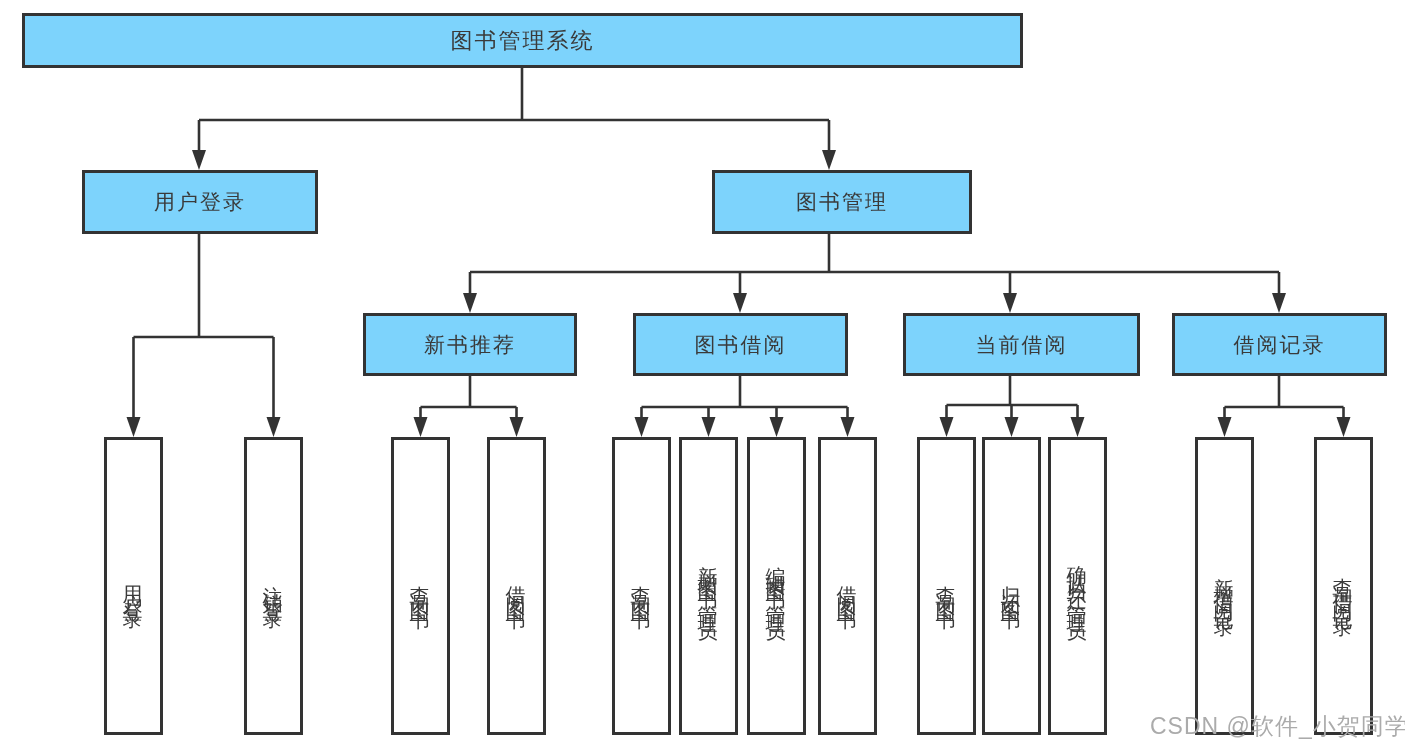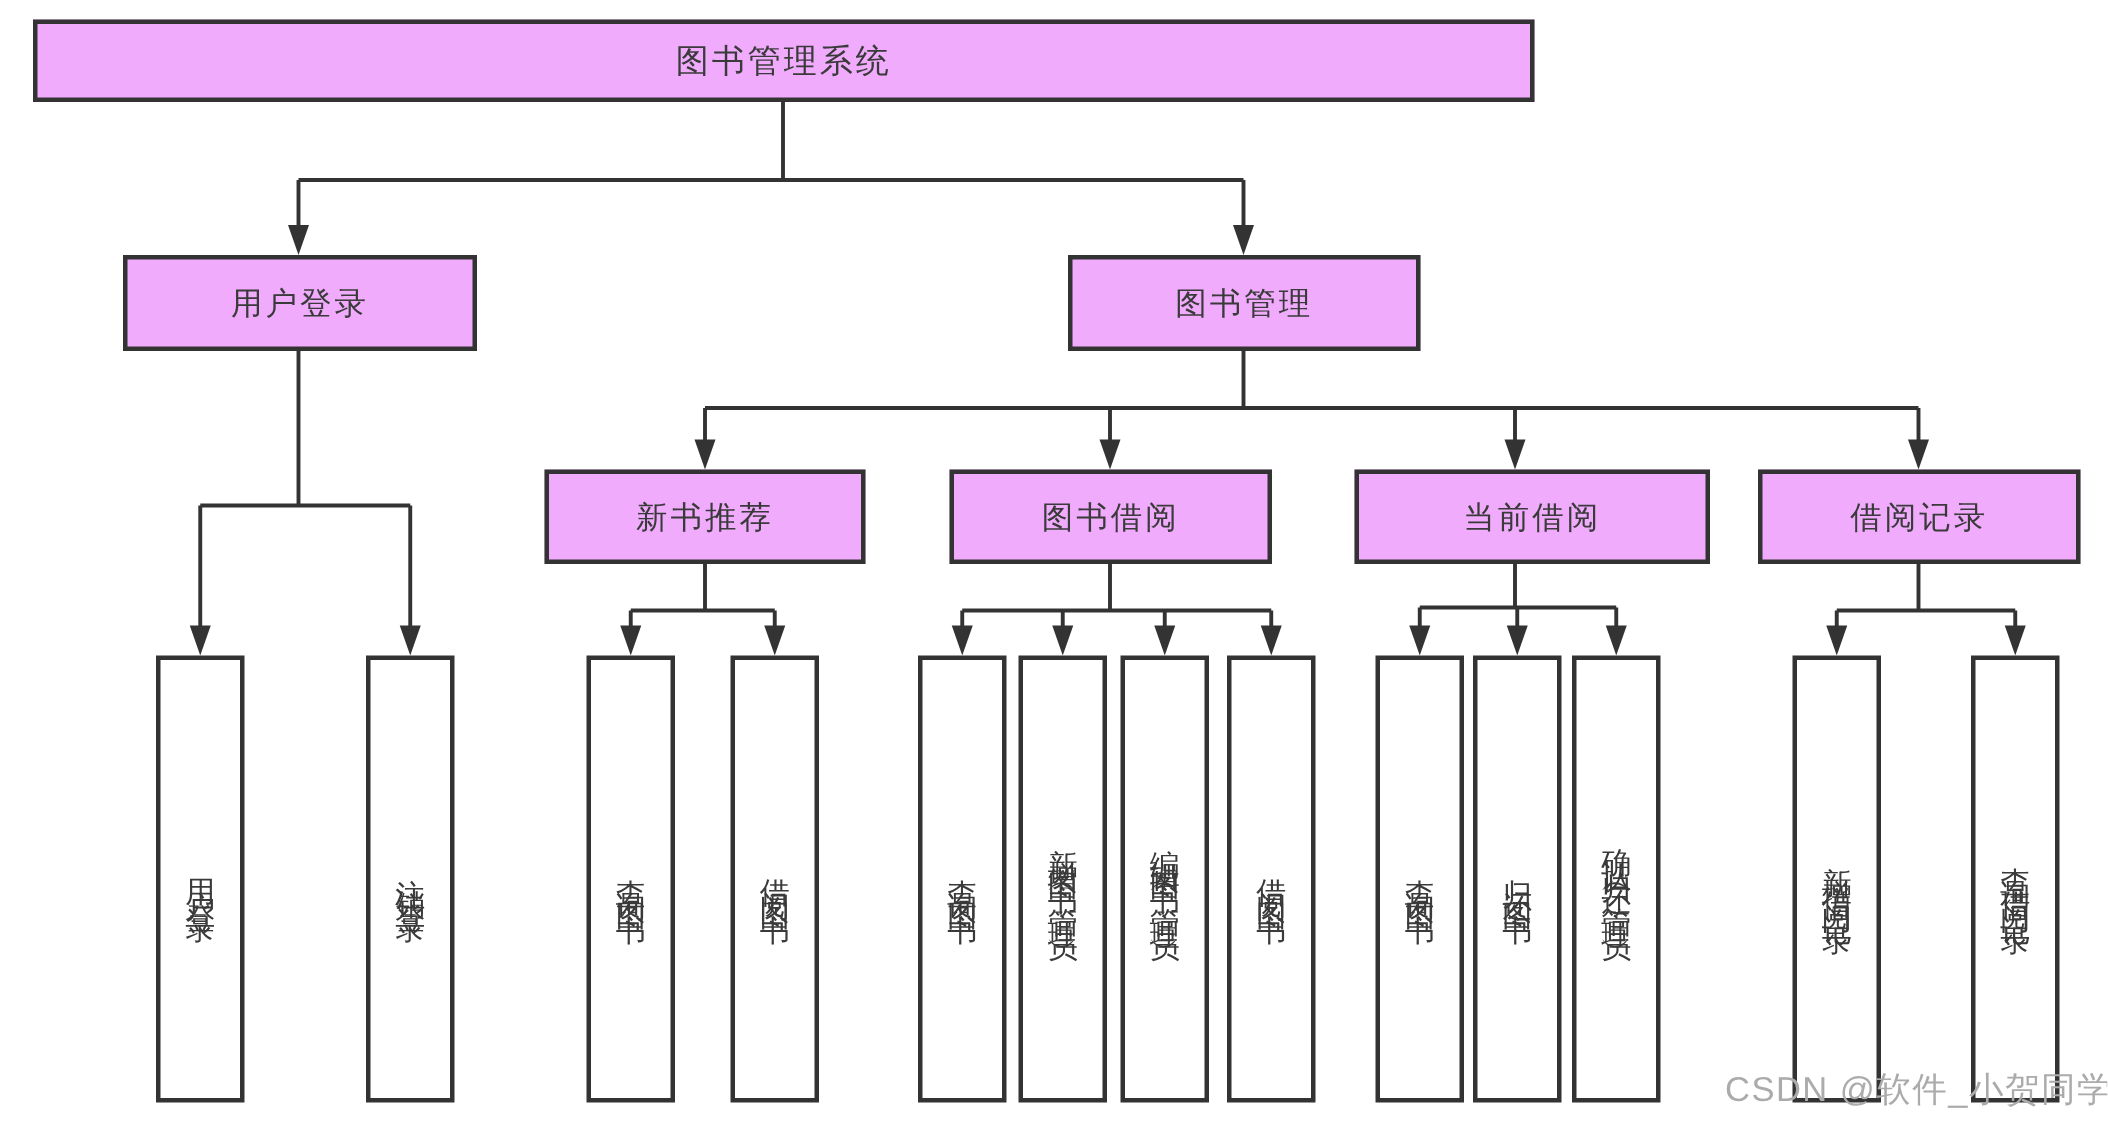--- a/index.html
+++ b/index.html
@@ -9,21 +9,21 @@
     height: 747px;
     background: var(--bg, #ffffff);
     font-family: "Liberation Sans", sans-serif;
     overflow: hidden;
   }
   #wires { position: absolute; left: 0; top: 0; }
   .hbox {
     position: absolute;
     box-sizing: border-box;
     border: 3px solid var(--line, #333333);
-    background: #f0abfc;
+    background: #7dd3fc;
     display: flex;
     align-items: center;
     justify-content: center;
     color: var(--text, #3a3a3a);
     font-size: 21px;
     letter-spacing: 2px;
     z-index: 2;
   }
   .hbox.root { font-size: 22px; }
   .vbox {
@@ -118,21 +118,21 @@
       <polygon points="1336.5,417 1350.5,417 1343.5,437" fill="#333333"></polygon>
     </svg>
 
   <div class="hbox root" style="left:22px; top:13px; width:1001px; height:55px;">
     <span>图书管理系统</span>
   </div>
 
   <div class="hbox" style="left:82px; top:170px; width:236px; height:64px;">
     <span>用户登录</span>
   </div>
-  <div class="hbox" style="left:712px; top:170px; width:235px; height:64px;">
+  <div class="hbox" style="left:712px; top:170px; width:260px; height:64px;">
     <span>图书管理</span>
   </div>
 
   <div class="hbox" style="left:633px; top:313px; width:215px; height:63px;">
     <span>图书借阅</span>
   </div>
   <div class="hbox" style="left:363px; top:313px; width:214px; height:63px;">
     <span>新书推荐</span>
   </div>
   <div class="hbox" style="left:903px; top:313px; width:237px; height:63px;">

